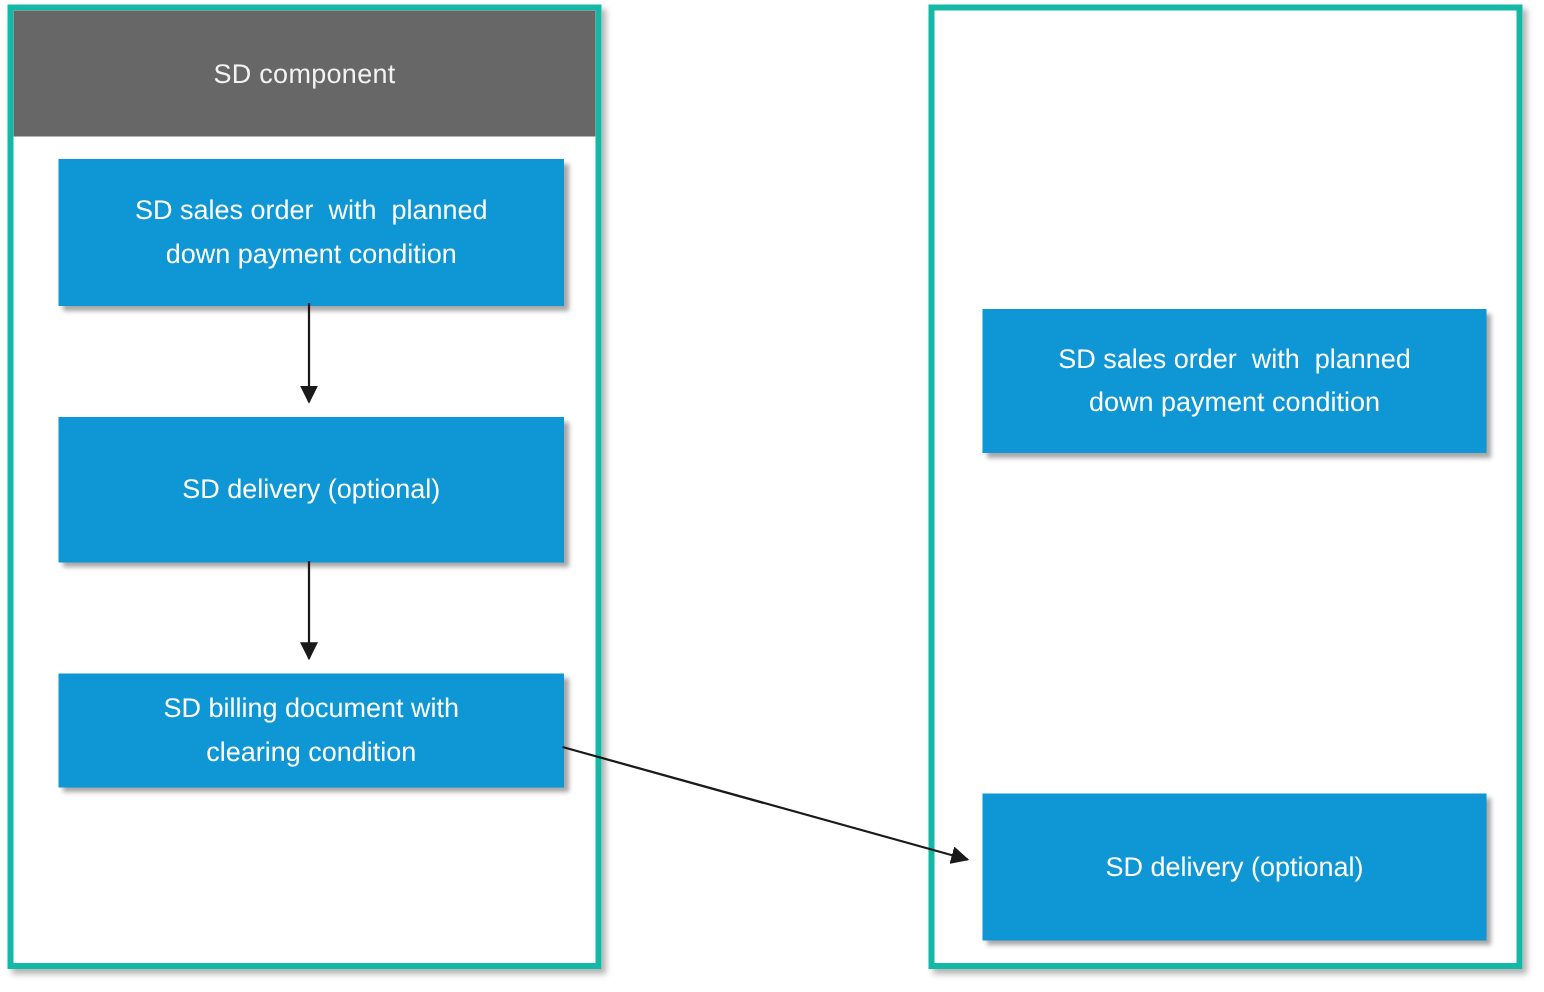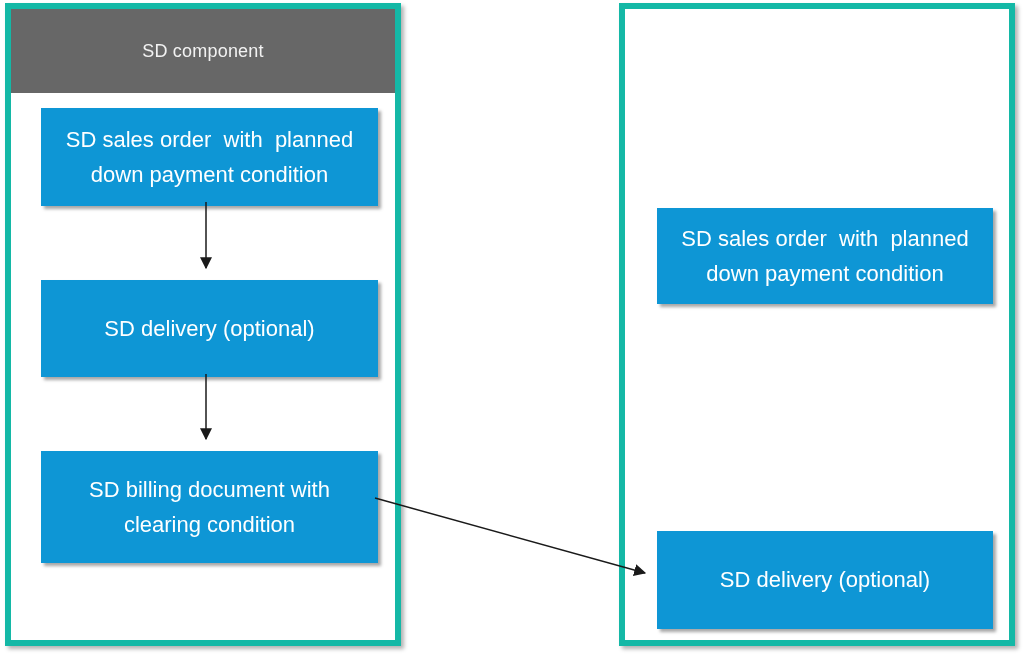--- a/index.html
+++ b/index.html
@@ -13,21 +13,21 @@
     width: 1029px;
     height: 661px;
     background: #ffffff;
     overflow: hidden;
   }
   .panel {
     position: absolute;
     width: 396px;
     height: 643px;
     background: #ffffff;
-    border: 6px solid #14b8a6;
+    border: 4px solid #14b8a6;
     box-sizing: border-box;
     box-shadow: 3px 3px 4px rgba(0,0,0,0.30);
   }
   .panel-left  { left: 5px;   top: 3px; }
   .panel-right { left: 619px; top: 3px; }
   .panel-header {
     position: absolute;
     left: 0; top: 0;
     width: 100%;
     height: 84px;
@@ -40,29 +40,29 @@
     letter-spacing: 0.2px;
   }
   .node {
     position: absolute;
     background: #0e96d5;
     color: #ffffff;
     display: flex;
     align-items: center;
     justify-content: center;
     text-align: center;
-    font-size: 22px;
+    font-size: 18px;
     line-height: 1.6;
     white-space: pre-wrap;
     box-shadow: 3px 3px 3px rgba(0,0,0,0.35);
   }
   
   .node-sd-sales-order { left: 30px; top: 99px;  width: 337px; height: 98px; }
   .node-sd-delivery    { left: 30px; top: 271px; width: 337px; height: 97px; }
-  .node-sd-billing     { left: 30px; top: 442px; width: 337px; height: 112px; }
+  .node-sd-billing     { left: 30px; top: 442px; width: 337px; height: 76px; }
   
   .node-fi-sales-order { left: 32px; top: 199px; width: 336px; height: 96px; }
   .node-fi-delivery    { left: 32px; top: 522px; width: 336px; height: 98px; }
   .arrow-layer {
     position: absolute;
     left: 0; top: 0;
     width: 1029px;
     height: 661px;
     pointer-events: none;
   }

